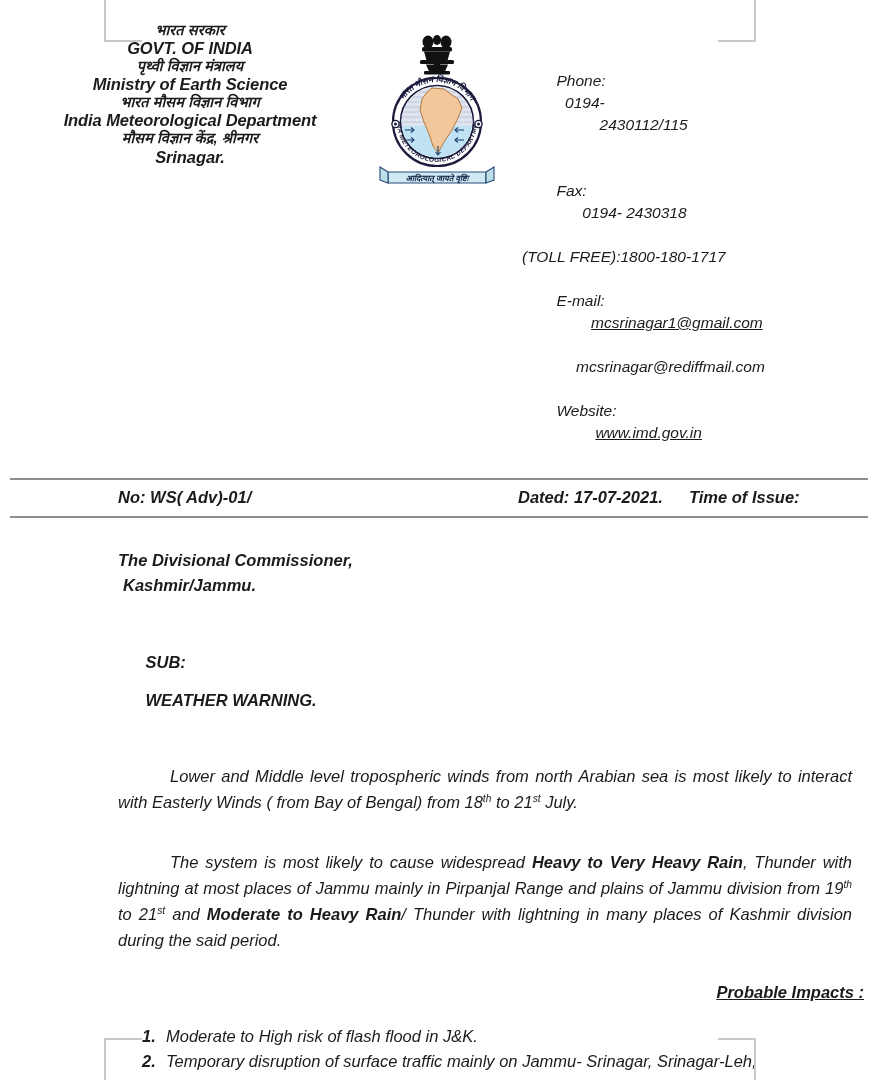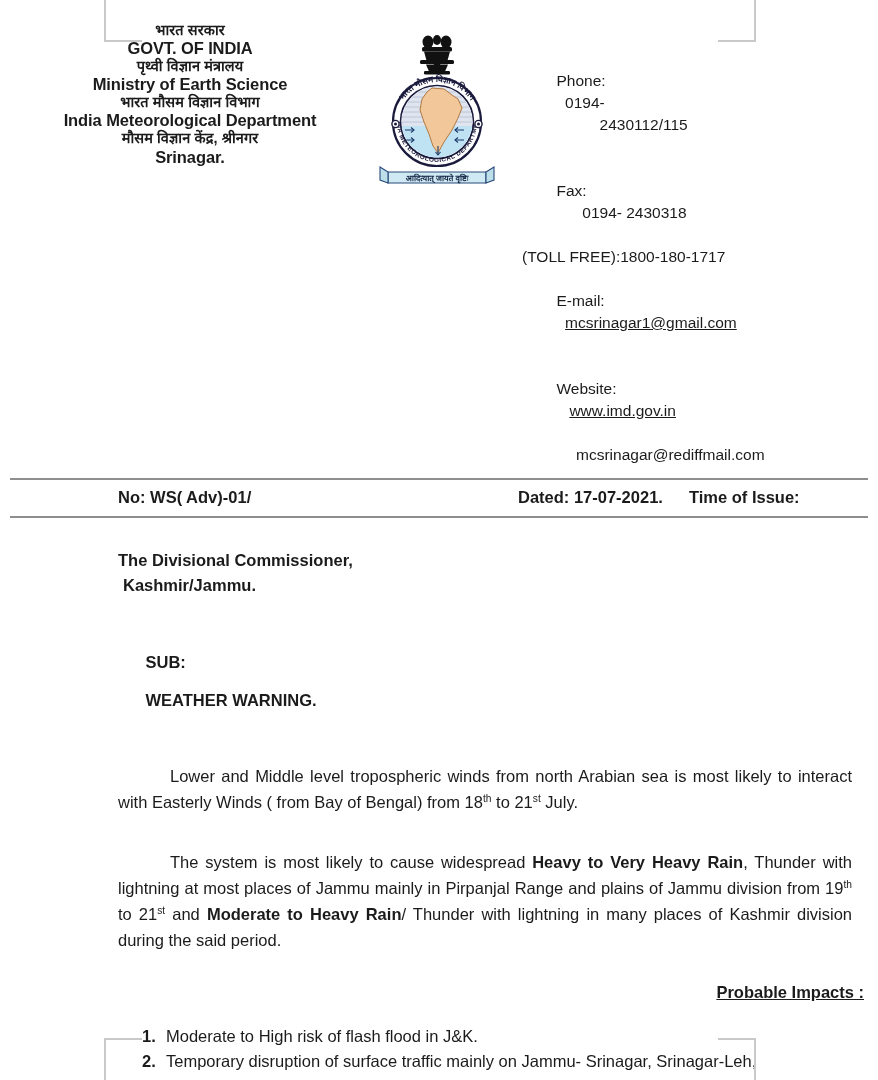--- a/index.html
+++ b/index.html
@@ -10,20 +10,21 @@
   body {
     font-family: "Liberation Sans", sans-serif;
     color: #1b1b1b;
   }
   .page {
     position: relative;
     width: 878px;
     height: 1080px;
     background: #ffffff;
     overflow: hidden;
+    font-style: italic;
   }
 
   
   .crop-mark { position: absolute; }
   .crop-mark .v { position: absolute; background: #c9c9c9; width: 2px; height: 42px; }
   .crop-mark .h { position: absolute; background: #c9c9c9; height: 2px; width: 38px; }
   .cm-tl { top: 0; left: 104px; }
   .cm-tl .v { top: 0; left: 0; }
   .cm-tl .h { top: 40px; left: 0; }
   .cm-tr { top: 0; left: 756px; }
@@ -68,21 +69,21 @@
   }
   .contact {
     flex: 1;
     padding-top: 30px;
     padding-left: 14px;
     font-size: 15.5px;
     line-height: 1.42;
   }
   .contact .row { white-space: pre; }
   .contact .lbl { display: inline-block; }
-  .contact .ul { text-decoration: underline; }
+  .contact .ul { text-decoration: underline; margin-left: 26px; }
   .contact .indent { padding-left: 54px; }
 
   
   .rule {
     height: 2px;
     background: #8e8e8e;
     margin: 0 10px;
   }
   .refline {
     display: flex;
@@ -267,25 +268,25 @@
       </div>
       <div class="row">
         <span class="lbl">Fax:</span>
         <span>      </span><span>0194- 2430318</span>
       </div>
       <div class="row">(TOLL FREE):1800-180-1717</div>
       <div class="row">
         <span class="lbl">E-mail:</span>
         <span>  </span><span class="ul">mcsrinagar1@gmail.com</span>
       </div>
+      <div class="row indent">mcsrinagar@rediffmail.com</div>
       <div class="row">
         <span class="lbl">Website:</span>
         <span>   </span><span class="ul">www.imd.gov.in</span>
       </div>
-      <div class="row indent">mcsrinagar@rediffmail.com</div>
     </div>
   </div>
 
   <div style="margin-top:12px">
     <div class="rule"></div>
     <div class="refline">
       <div class="ref-no">No: WS( Adv)-01/</div>
       <div class="ref-dated">Dated: 17-07-2021.</div>
       <div style="width:26px"></div>
       <div>Time of Issue:</div>

